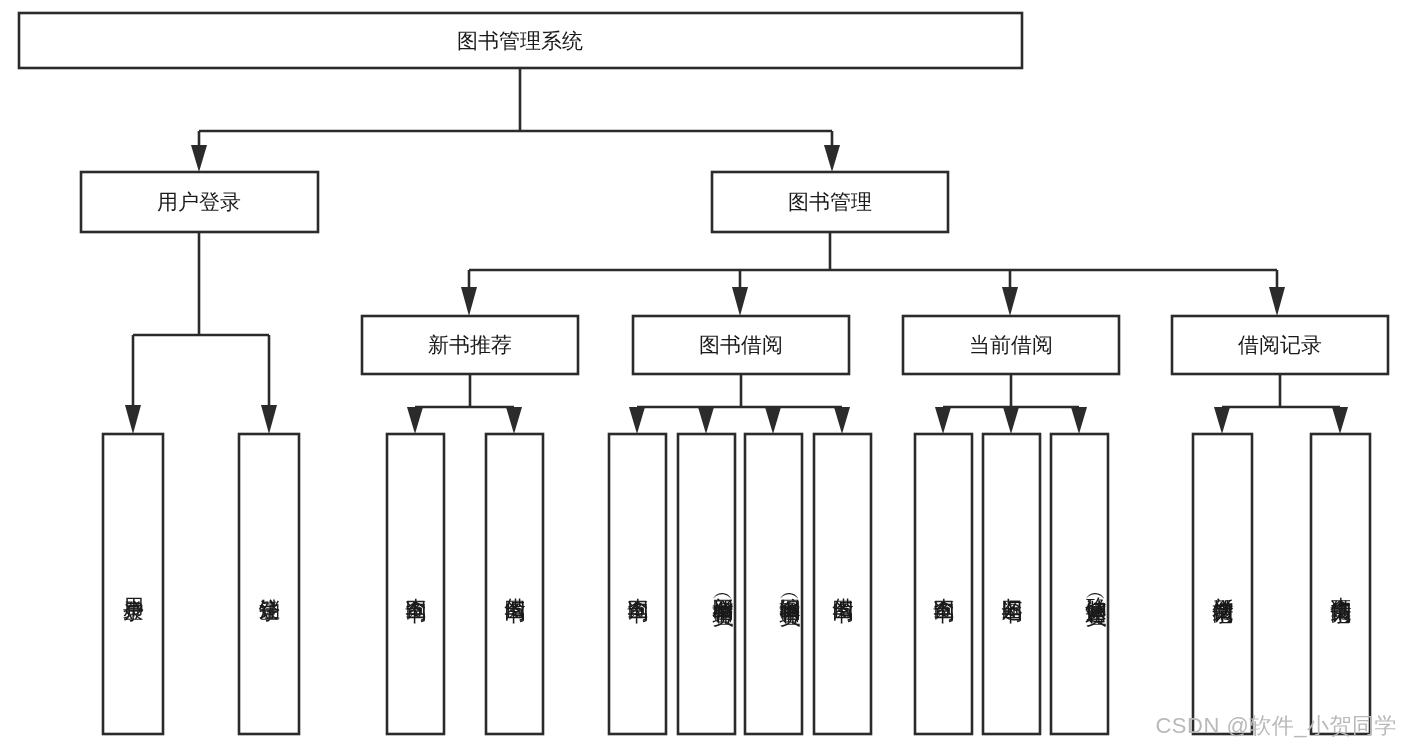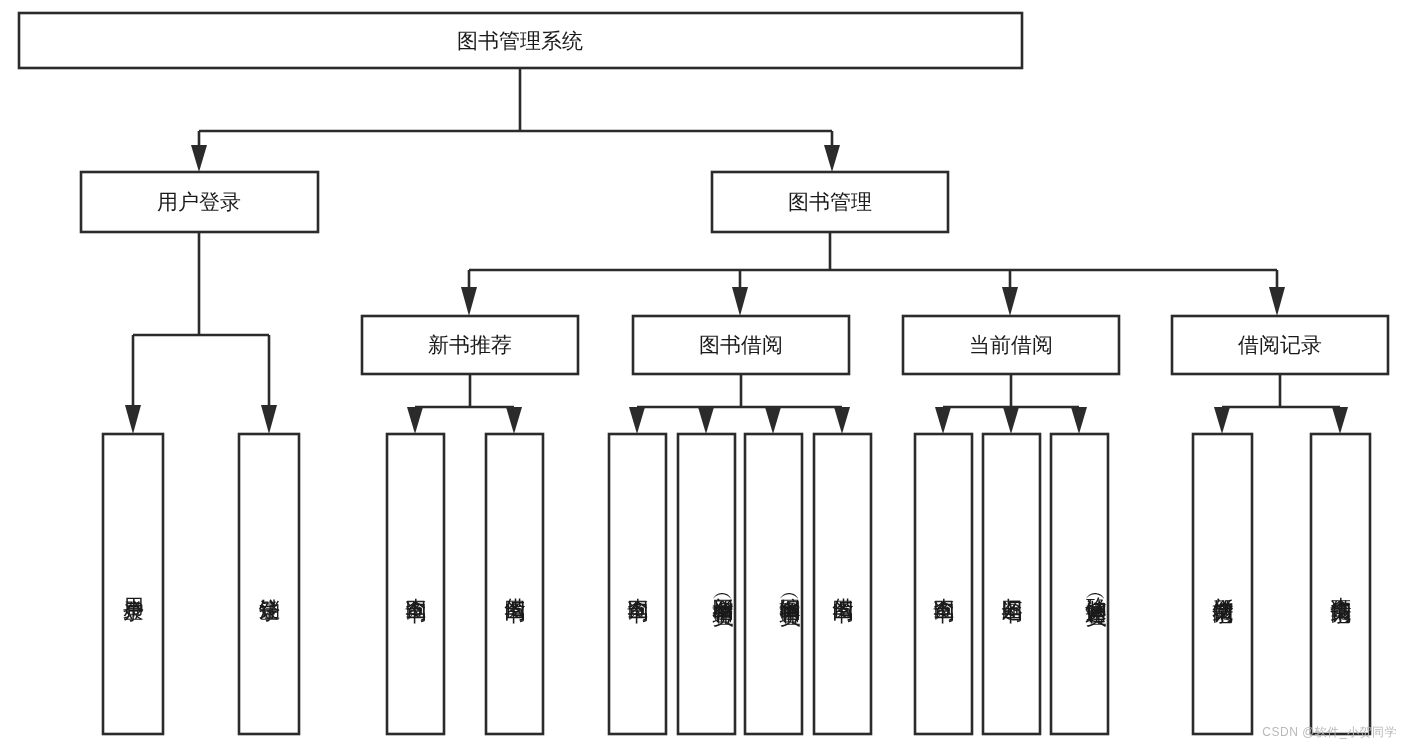--- a/index.html
+++ b/index.html
@@ -64,21 +64,21 @@
     text-align: center;
     white-space: nowrap;
     pointer-events: none;
     user-select: none;
   }
   .watermark {
     position: absolute;
     right: 8px;
     bottom: 6px;
     font-family: "Liberation Sans", "DejaVu Sans", sans-serif;
-    font-size: 12px;
+    font-size: 22px;
     color: #b9b9b9;
     letter-spacing: 0.5px;
     white-space: nowrap;
   }
 </style>
 </head>
 <body>
 
 <div id="diagram-root">
 

